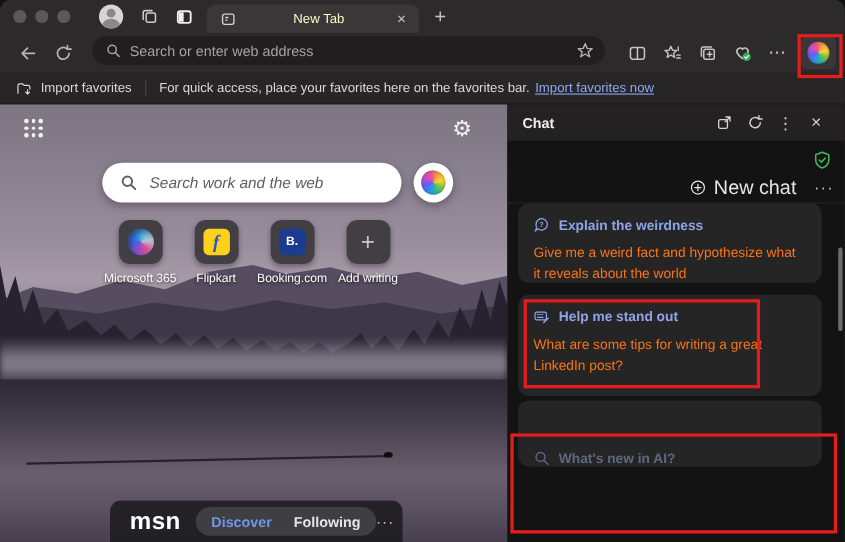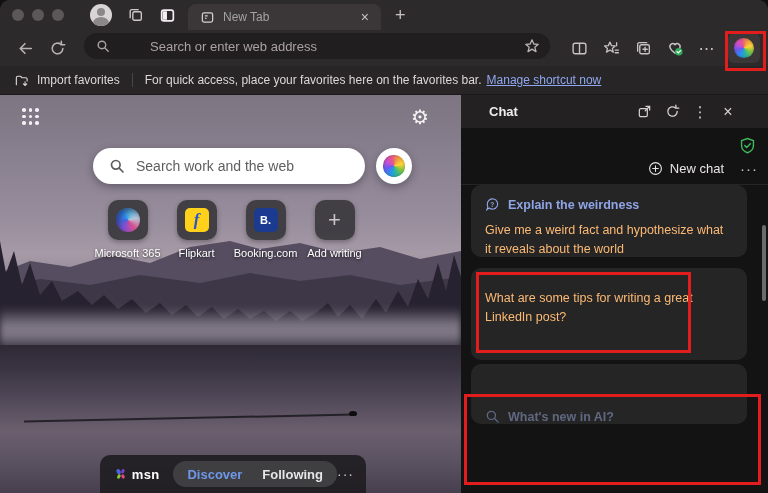--- a/index.html
+++ b/index.html
@@ -11,28 +11,28 @@
   }
   
   .titlebar{height:30px;display:flex;align-items:center;padding-left:12px;background:#2d2a2b;}
   .tl{width:12px;height:12px;border-radius:50%;background:#5c5758;margin-right:8px;}
   .avatar{width:22px;height:22px;border-radius:50%;background:#d9d4d6;margin-left:18px;position:relative;overflow:hidden;flex:none;}
   .avatar::before{content:"";position:absolute;left:7px;top:4px;width:8px;height:8px;border-radius:50%;background:#8d8789;}
   .avatar::after{content:"";position:absolute;left:3px;top:13px;width:16px;height:12px;border-radius:50%;background:#8d8789;}
   .tbicon{margin-left:14px;display:flex;align-items:center;justify-content:center;width:18px;height:18px;flex:none;}
   .tab{margin-left:12px;width:193px;height:26px;align-self:flex-end;background:#3b3738;border-radius:8px 8px 0 0;
        display:flex;align-items:center;padding:0 8px 0 12px;}
-  .tab-title{color:#a3a3a3;font-size:12px;margin-left:8px;flex:1;}
+  .tab-title{color:#fef9c3;font-size:12px;margin-left:8px;flex:1;text-align:center;}
   .tab-close{color:#c8c2c4;font-size:14px;line-height:1;padding:2px 4px;cursor:default;}
   .newtab-btn{color:#c8c2c4;font-size:18px;margin-left:14px;line-height:1;}
   
   .toolbar{height:36px;display:flex;align-items:center;background:#2d2a2b;padding:0 8px 0 12px;}
   .navbtn{width:26px;height:26px;display:flex;align-items:center;justify-content:center;flex:none;}
   .addressbar{flex:1;height:26px;background:#201e1f;border-radius:13px;margin:0 10px 4px 14px;
-      display:flex;align-items:center;padding:0 10px 0 12px;min-width:0;gap:32px;}
+      display:flex;align-items:center;padding:0 10px 0 12px;min-width:0;}
   .addr-text{color:#a9a1a4;font-size:13px;margin-left:8px;flex:1;white-space:nowrap;overflow:hidden;}
   .toolicon{width:26px;height:26px;display:flex;align-items:center;justify-content:center;flex:none;margin-left:6px;position:relative;}
   .dots{color:#c8c2c4;font-size:16px;letter-spacing:1px;}
   .copilot-btn{width:32px;height:30px;border-radius:6px;background:#3b3738;display:flex;align-items:center;justify-content:center;margin-left:8px;flex:none;}
   .copilot-logo{width:20px;height:20px;border-radius:48% 52% 50% 50%;
       background:conic-gradient(from 210deg,#2a8ff5,#6a5af0,#c84fd0,#e8548c,#f2a33c,#ffd43b,#7fc63f,#2bb5a0,#2a8ff5);
       box-shadow:inset 0 0 3px rgba(0,0,0,.35);}
   
   .favbar{height:29px;display:flex;align-items:center;background:#282526;padding-left:14px;
       border-bottom:1px solid #1b1919;color:#dcd7d8;font-size:12px;}
@@ -49,21 +49,21 @@
       filter:blur(3px);}
   .water{position:absolute;left:0;top:250px;width:461px;height:148px;
       background:linear-gradient(180deg,#2e2935 0%,#3a3442 16%,#554c5c 40%,#6b5f6e 58%,#5b5262 78%,#473f4e 100%);}
   .wake{position:absolute;left:24px;top:322px;width:330px;height:2px;background:rgba(18,16,20,.75);transform:rotate(-1.2deg);}
   .duck{position:absolute;left:349px;top:316px;width:8px;height:5px;background:#0d0c0e;border-radius:50% 50% 40% 40%;}
   .waffle{position:absolute;left:22px;top:13px;width:18px;height:18px;display:grid;
       grid-template-columns:repeat(3,1fr);grid-template-rows:repeat(3,1fr);gap:2px;}
   .waffle i{width:3.5px;height:3.5px;border-radius:50%;background:#f4f1f4;}
   .gearbtn{position:absolute;left:406px;top:8px;width:28px;height:28px;display:flex;align-items:center;justify-content:center;
       color:#f4f1f4;font-size:20px;}
-  .searchrow{position:absolute;left:0;top:53px;width:461px;height:36px;}
+  .searchrow{position:absolute;left:0;top:53px;width:461px;height:36px;font-style:italic;}
   .searchpill{position:absolute;left:93px;top:0;width:272px;height:36px;background:#fff;border-radius:18px;
       display:flex;align-items:center;padding:0 14px 0 16px;box-shadow:0 3px 8px rgba(20,15,25,.35);}
   .searchpill .ph{color:#5f5d60;font-size:14px;margin-left:11px;}
   .copilot-circle{position:absolute;left:376px;top:0;width:36px;height:36px;border-radius:50%;background:#fff;
       display:flex;align-items:center;justify-content:center;box-shadow:0 3px 8px rgba(20,15,25,.35);}
   .copilot-circle .copilot-logo{width:22px;height:22px;}
   .shortcuts{position:absolute;left:93px;top:105px;width:276px;display:flex;}
   .sc{width:69px;display:flex;flex-direction:column;align-items:center;}
   .sc-tile{width:40px;height:40px;border-radius:10px;background:rgba(58,56,61,.92);display:flex;align-items:center;justify-content:center;
       box-shadow:0 2px 5px rgba(0,0,0,.3);}
@@ -71,42 +71,42 @@
   .m365-icon{width:24px;height:24px;border-radius:50%;
       background:conic-gradient(from 140deg,#d84f8c,#8a4fd0,#4a63d8,#2a8ff5,#5fb5d8,#b8c5d8,#d84f8c);
       box-shadow:inset 3px 3px 5px rgba(30,20,60,.5);}
   .flipkart-icon{width:24px;height:24px;border-radius:5px;background:#ffd11a;display:flex;align-items:center;justify-content:center;
       color:#2a55c8;font-weight:bold;font-style:italic;font-size:17px;font-family:"Liberation Serif",serif;}
   .booking-icon{width:24px;height:24px;border-radius:5px;background:#1a3b8f;display:flex;align-items:center;justify-content:center;
       color:#fff;font-weight:bold;font-size:11px;}
   .plus-glyph{color:#c9c4c8;font-size:22px;font-weight:300;line-height:1;}
   .msnbar{position:absolute;left:100px;bottom:0;width:266px;height:38px;background:rgba(30,29,32,.9);
       border-radius:10px 10px 0 0;display:flex;align-items:center;padding:0 12px 0 14px;}
-  .msn-text{color:#fff;font-size:13px;font-weight:bold;margin-left:4px;letter-spacing:.3px;}
+  .msn-text{color:#fff;font-size:22px;font-weight:bold;margin-left:4px;letter-spacing:.3px;}
   .msn-pill{margin-left:14px;height:26px;background:#3f3e41;border-radius:14px;display:flex;align-items:center;padding:12px 4px;}
   .msn-tab{font-size:13px;padding:0 10px;font-weight:bold;}
   .msn-tab.active{color:#6f97ea;}
   .msn-tab.inactive{color:#e5e5e5;}
   .msn-more{margin-left:auto;color:#c9c4c8;font-size:14px;letter-spacing:1px;}
   
   .sidebar{width:307px;height:398px;background:#141314;display:flex;flex-direction:column;flex:none;}
-  .sb-header{height:33px;background:#242122;display:flex;align-items:center;padding:0 28px;flex:none;}
+  .sb-header{height:33px;background:#242122;display:flex;align-items:center;padding:0 14px;flex:none;}
   .sb-title{color:#f0edee;font-size:13px;font-weight:bold;flex:1;}
   .sb-hicon{width:24px;height:24px;display:flex;align-items:center;justify-content:center;margin-left:4px;color:#d6d1d2;}
   .sb-body{position:relative;flex:1;overflow:hidden;}
   .shield{position:absolute;top:9px;right:12px;}
   .newchat-row{position:absolute;top:32px;right:10px;display:flex;align-items:center;color:#e8e4e5;}
-  .newchat-btn{display:flex;align-items:center;font-size:13px;justify-content:space-between;}
+  .newchat-btn{display:flex;align-items:center;font-size:18px;justify-content:space-between;}
   .newchat-btn span{margin-left:7px;}
   .nc-more{margin-left:16px;color:#c8c2c4;font-size:15px;letter-spacing:1px;}
   .sb-divider{position:absolute;top:56px;left:0;width:100%;height:1px;background:#262425;}
   .card{position:absolute;left:10px;width:276px;background:#262526;border-radius:10px;padding:12px 14px;}
   .card-title{display:flex;align-items:center;color:#8fa4e6;font-size:12.5px;font-weight:bold;}
   .card-title span{margin-left:8px;text-align:right;}
-  .card-body{margin-top:9px;color:#fdba74;font-size:12.5px;line-height:1.55;}
+  .card-body{margin-top:9px;color:#f97316;font-size:12.5px;line-height:1.55;}
   .card1{top:57px;height:72px;overflow:hidden;}
   .card2{top:140px;height:92px;}
   .card3{top:236px;height:60px;}
   .card3 .card-title{color:#5f6880;margin-top:33px;}
   .chat-input{position:absolute;left:8px;top:270px;width:290px;height:84px;background:#3c3b3d;border-radius:8px;
       padding:10px 12px;color:#f0eff0;font-size:12.5px;line-height:1.5;}
   .send-btn{position:absolute;right:10px;bottom:8px;width:24px;height:24px;display:flex;align-items:center;justify-content:center;}
   .grip{position:absolute;right:3px;bottom:3px;width:7px;height:7px;
       background:linear-gradient(135deg,transparent 50%,#8a8a8a 50%,#8a8a8a 60%,transparent 60%);}
   .sb-scrollbar{position:absolute;right:2px;top:97px;width:4px;height:76px;border-radius:2px;background:#6b6b6b;}
@@ -207,21 +207,21 @@
   </div>
 
   <div class="favbar">
     <svg width="15" height="15" viewBox="0 0 16 16" fill="none" stroke="#dcd7d8" stroke-width="1.2" stroke-linecap="round">
       <path d="M2.5 12.5 V5 a1.5 1.5 0 0 1 1.5 -1.5 h3 l1.5 1.5 h4 a1.5 1.5 0 0 1 1.5 1.5 v2"></path>
       <path d="M11.8 9.3 v4 M10 11.5 l1.8 1.8 l1.8 -1.8"></path>
     </svg>
     <span class="lbl">Import favorites</span>
     <div class="fav-sep"></div>
     <span>For quick access, place your favorites here on the favorites bar.</span>
-    <a class="fav-link" href="#">Manage shortcut now</a>
+    <a class="fav-link" href="#">Import favorites now</a>
   </div>
 
   <div class="content">
 
     <div class="main">
       <svg class="scenery" viewBox="0 0 461 120" preserveAspectRatio="none">
         <polygon fill="#564d60" points="0,40 30,28 70,34 110,22 150,30 190,14 230,8 260,16 300,10 340,20 380,14 420,26 461,18 461,120 0,120"></polygon>
         <polygon fill="#3e3747" points="0,55 40,46 90,52 140,42 200,50 250,40 300,48 350,42 400,52 461,44 461,120 0,120"></polygon>
         <polygon fill="#272230" points="0,8 6,40 14,18 22,52 30,30 40,62 52,48 62,68 78,58 92,72 104,62 118,76 132,66 146,80 160,70 172,82 186,72 198,84 212,74 224,86 238,76 250,86 264,78 276,88 290,78 302,88 316,80 328,70 338,84 350,72 362,86 376,66 386,80 398,58 408,74 418,46 428,66 438,30 446,58 454,22 461,44 461,120 0,120"></polygon>
       </svg>
@@ -346,20 +346,28 @@
             <svg width="15" height="15" viewBox="0 0 16 16" fill="none" stroke="#8fa4e6" stroke-width="1.2">
               <path d="M2.5 7.5 a5.5 5.5 0 1 1 2 4.2 L2 13.5 l1 -3 a5.5 5.5 0 0 1 -.5 -3 Z"></path>
               <text x="5.6" y="10.2" font-size="7" fill="#8fa4e6" stroke="none" font-family="Liberation Sans,sans-serif">?</text>
             </svg>
             <span>Explain the weirdness</span>
           </div>
           <div class="card-body">Give me a weird fact and hypothesize what it reveals about the world</div>
         </div>
 
         <div class="card card2">
+          <div class="card-title">
+            <svg width="15" height="15" viewBox="0 0 16 16" fill="none" stroke="#8fa4e6" stroke-width="1.2" stroke-linecap="round">
+              <rect x="1.5" y="4" width="11" height="7.5" rx="1.5"></rect>
+              <path d="M3.8 6.3 h.8 M6 6.3 h.8 M8.2 6.3 h.8 M3.8 9 h5.5"></path>
+              <path d="M9.5 13.5 L14 9 l1 1 L10.5 14.5 L9 15 Z" fill="#8fa4e6" stroke="none"></path>
+            </svg>
+            <span>Help me stand out</span>
+          </div>
           <div class="card-body">What are some tips for writing a great LinkedIn post?</div>
         </div>
 
         <div class="card card3">
           <div class="card-title">
             <svg width="15" height="15" viewBox="0 0 16 16" fill="none" stroke="#5f6880" stroke-width="1.4" stroke-linecap="round">
               <circle cx="6.8" cy="6.8" r="4.3"></circle>
                 <path d="M10.2 10.2 L14 14"></path>
             </svg>
             <span>What's new in AI?</span>

